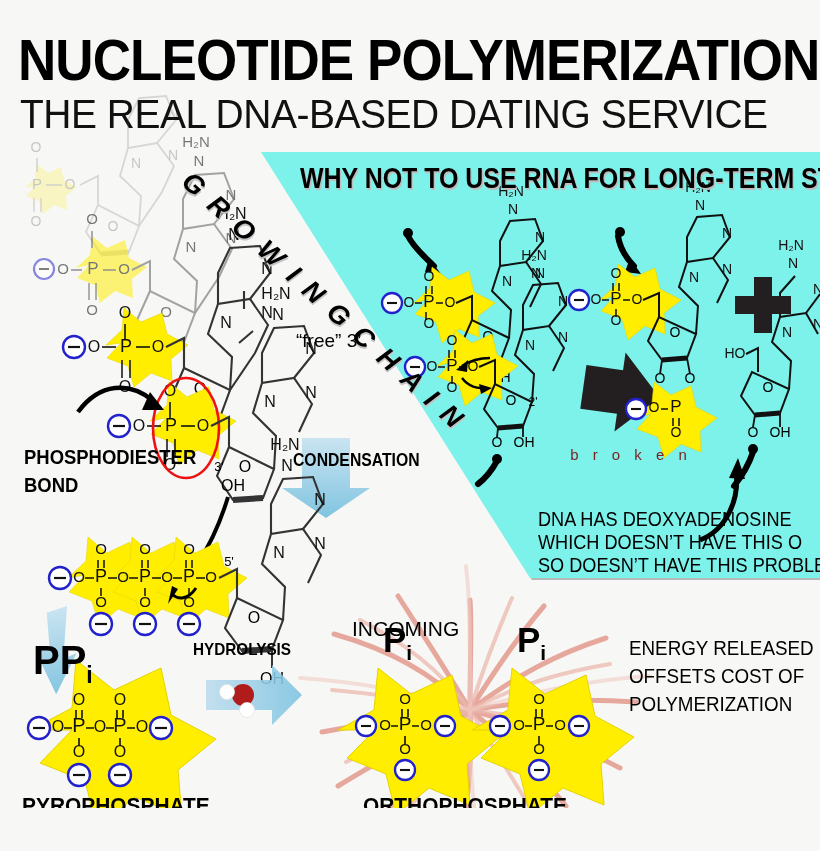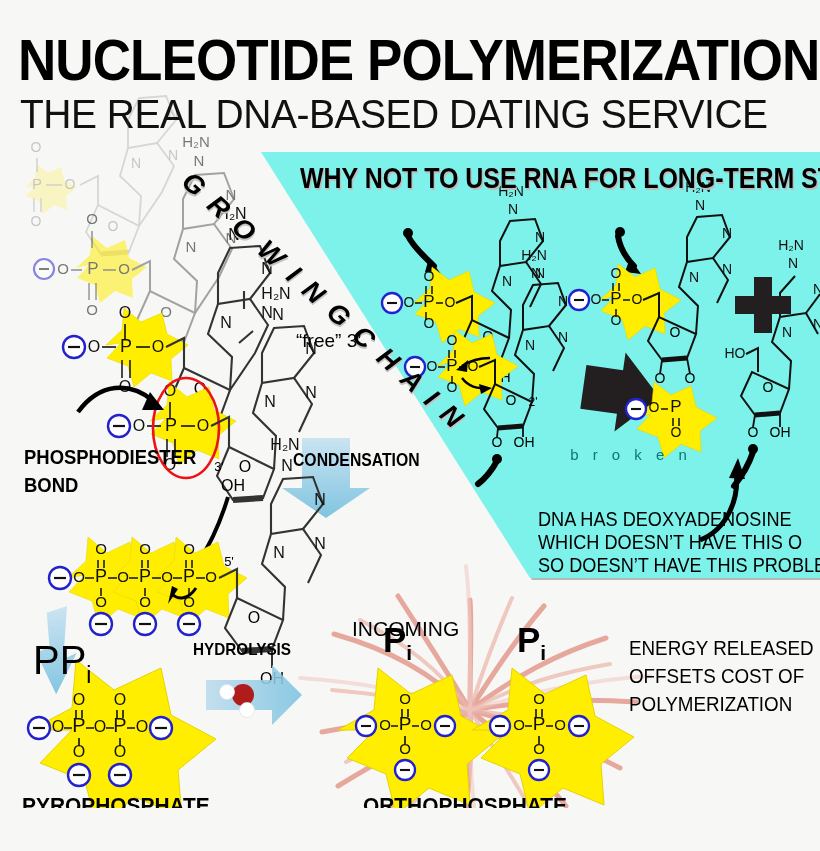--- a/index.html
+++ b/index.html
@@ -62,21 +62,21 @@
 
   .cyan-note{
     position:absolute;left:538px;top:508px;
     font-size:19.5px;line-height:23px;
     transform:scaleX(0.93);transform-origin:left top;
     color:#000;white-space:nowrap;z-index:6;
   }
   .broken-chain{
     position:absolute;left:556px;top:443px;
     font-size:15px;line-height:24px;
-    letter-spacing:5px;color:#0f766e;
+    letter-spacing:5px;color:#7f1d1d;
     font-weight:normal;z-index:6;text-align:center;width:150px;
   }
   .growing-chain{
     position:absolute;left:196px;top:166px;
     font-size:27px;font-weight:bold;letter-spacing:3px;
     transform:rotate(42deg);transform-origin:left top;
     font-style:italic;
     text-shadow:1.5px 1.5px 0 #c4c4c4;
     white-space:nowrap;z-index:5;
   }
@@ -98,21 +98,21 @@
   }
   .incoming{
     position:absolute;left:352px;top:568px;
     font-size:21px;line-height:25px;
     white-space:nowrap;z-index:6;margin-top:48px;
   }
   .incoming .free5{font-size:19px;display:block;padding-left:18px;}
 
   .ppi{
     position:absolute;left:33px;top:638px;
-    font-weight:normal;font-size:40px;z-index:8;white-space:nowrap;
+    font-weight:bold;font-size:40px;z-index:8;white-space:nowrap;
   }
   .ppi sub{font-size:23px;}
   .pyrophosphate{
     position:absolute;left:22px;top:793px;
     font-size:22px;font-weight:bold;
     transform:scaleX(0.95);transform-origin:left top;
     white-space:nowrap;z-index:8;
   }
   .hydrolysis{
     position:absolute;left:193px;top:640px;

